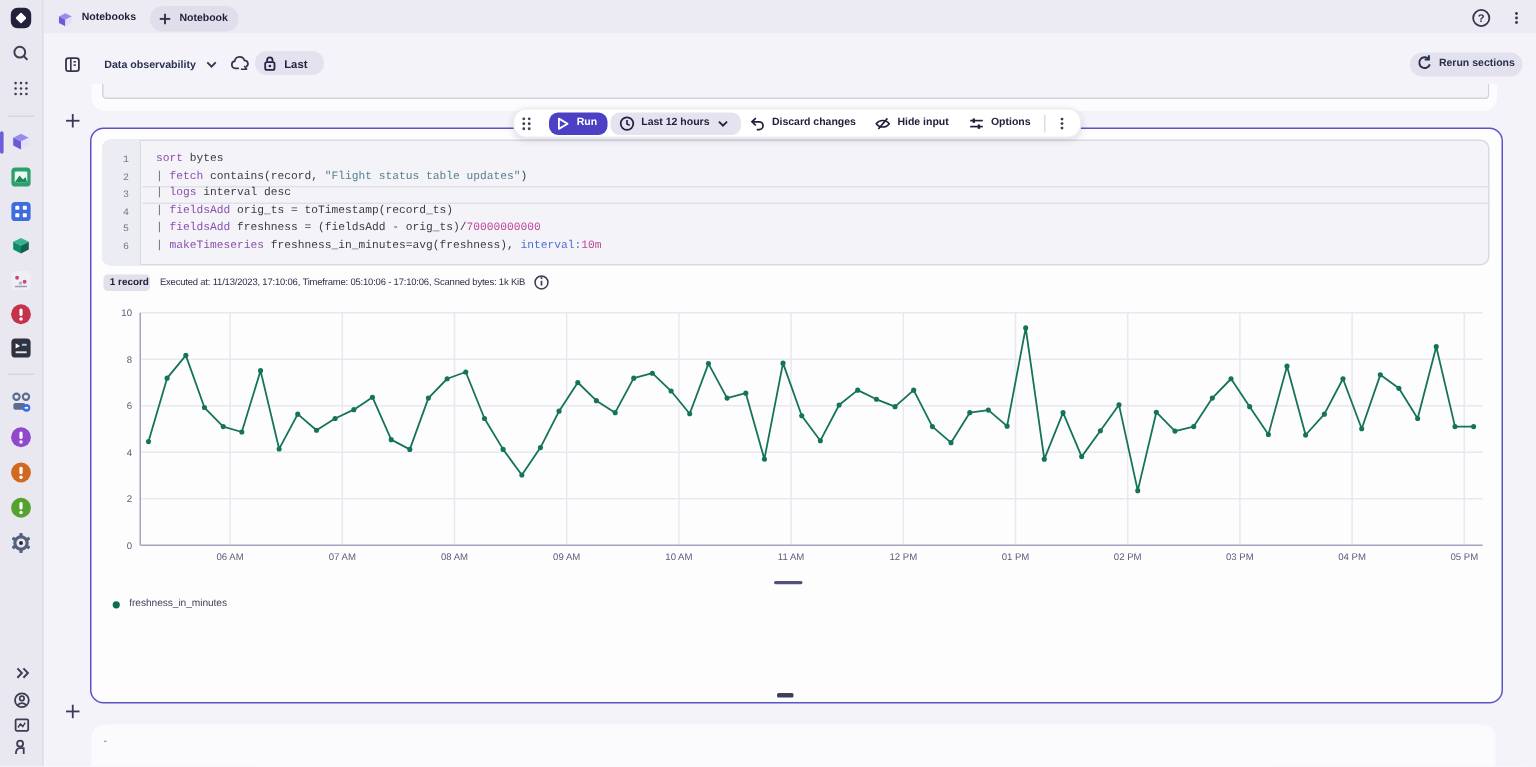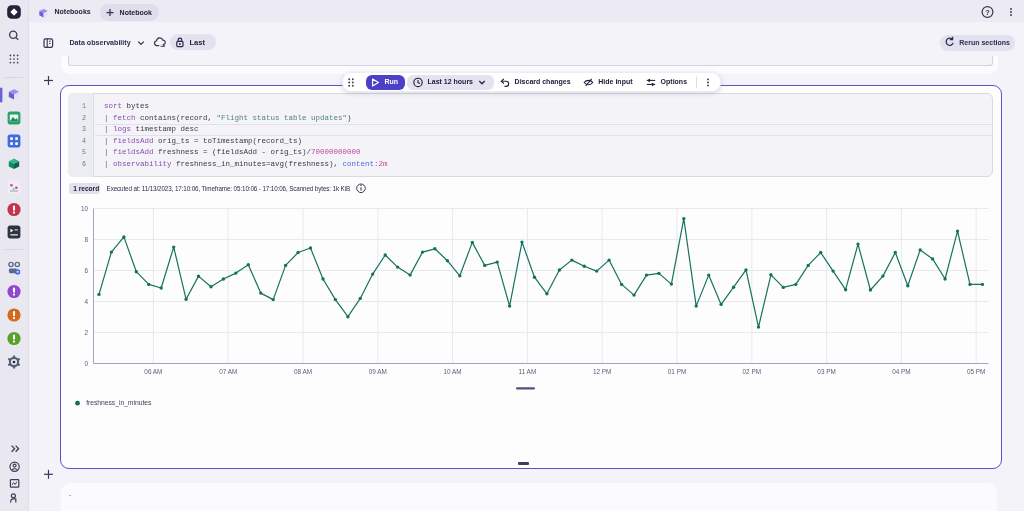--- a/index.html
+++ b/index.html
@@ -105,30 +105,30 @@
 <div class="abs" style="left:68px;top:92.5px;width:925px;height:84px;background:#f4f4f8;border:1px solid #d9d9e3;border-radius:6px;z-index:3"></div>
 <div class="abs" style="left:68px;top:92.5px;width:25.5px;height:84px;background:#ececf3;border-right:1px solid #dcdce6;border-radius:6px 0 0 6px;z-index:3"></div>
 <div style="position:absolute;left:94.5px;top:100.9px;width:898.5px;height:11.55px;;z-index:4"></div>
 <div class="codeln" style="left:68px;top:100.9px;width:18px;text-align:right;color:#75758f;font-size:6.6px">1</div>
 <div class="codeln" style="left:104px;top:100.9px"><span style="color:#8a4fae">sort</span><span style="color:#3a3a47"> bytes</span></div>
 <div style="position:absolute;left:94.5px;top:112.5px;width:898.5px;height:11.55px;;z-index:4"></div>
 <div class="codeln" style="left:68px;top:112.5px;width:18px;text-align:right;color:#75758f;font-size:6.6px">2</div>
 <div class="codeln" style="left:104px;top:112.5px"><span style="color:#5f6b7a">| </span><span style="color:#8a4fae">fetch</span><span style="color:#3a3a47"> contains(record, </span><span style="color:#55808f">"Flight status table updates"</span><span style="color:#3a3a47">)</span></div>
 <div style="position:absolute;left:94.5px;top:124.0px;width:898.5px;height:11.55px;border-top:1px solid #e0e0ea;border-bottom:1px solid #e0e0ea;;z-index:4"></div>
 <div class="codeln" style="left:68px;top:124.0px;width:18px;text-align:right;color:#75758f;font-size:6.6px">3</div>
-<div class="codeln" style="left:104px;top:124.0px"><span style="color:#5f6b7a">| </span><span style="color:#8a4fae">logs</span><span style="color:#3a3a47"> timestamp desc</span></div>
+<div class="codeln" style="left:104px;top:124.0px"><span style="color:#5f6b7a">| </span><span style="color:#8a4fae">logs</span><span style="color:#3a3a47"> interval desc</span></div>
 <div style="position:absolute;left:94.5px;top:135.6px;width:898.5px;height:11.55px;;z-index:4"></div>
 <div class="codeln" style="left:68px;top:135.6px;width:18px;text-align:right;color:#75758f;font-size:6.6px">4</div>
 <div class="codeln" style="left:104px;top:135.6px"><span style="color:#5f6b7a">| </span><span style="color:#8a4fae">fieldsAdd</span><span style="color:#3a3a47"> orig_ts = toTimestamp(record_ts)</span></div>
 <div style="position:absolute;left:94.5px;top:147.1px;width:898.5px;height:11.55px;;z-index:4"></div>
 <div class="codeln" style="left:68px;top:147.1px;width:18px;text-align:right;color:#75758f;font-size:6.6px">5</div>
 <div class="codeln" style="left:104px;top:147.1px"><span style="color:#5f6b7a">| </span><span style="color:#8a4fae">fieldsAdd</span><span style="color:#3a3a47"> freshness = (fieldsAdd - orig_ts)/</span><span style="color:#bf4a9e">70000000000</span></div>
 <div style="position:absolute;left:94.5px;top:158.7px;width:898.5px;height:11.55px;;z-index:4"></div>
 <div class="codeln" style="left:68px;top:158.7px;width:18px;text-align:right;color:#75758f;font-size:6.6px">6</div>
-<div class="codeln" style="left:104px;top:158.7px"><span style="color:#5f6b7a">| </span><span style="color:#8a4fae">observability</span><span style="color:#3a3a47"> freshness_in_minutes=avg(freshness), </span><span style="color:#4d6cd9">content:</span><span style="color:#bf4a9e">2m</span></div>
+<div class="codeln" style="left:104px;top:158.7px"><span style="color:#5f6b7a">| </span><span style="color:#8a4fae">makeTimeseries</span><span style="color:#3a3a47"> freshness_in_minutes=avg(freshness), </span><span style="color:#4d6cd9">interval:</span><span style="color:#bf4a9e">10m</span></div>
 
 <div class="abs" style="left:68.6px;top:183.4px;width:31.4px;height:10.2px;border-radius:3px;background:#e1e0eb;z-index:4"></div>
 <div style="position:absolute;left:73.2px;top:183.6px;font-size:6.6px;font-weight:700;color:#21213c;letter-spacing:0;line-height:10px;z-index:5;white-space:nowrap;">1 record</div>
 <div style="position:absolute;left:106.6px;top:183.9px;font-size:6.3px;font-weight:400;color:#2e2e4a;letter-spacing:-0.12px;line-height:9px;z-index:5;white-space:nowrap;">Executed at: 11/13/2023, 17:10:06, Timeframe: 05:10:06 - 17:10:06, Scanned bytes: 1k KiB</div>
 
 <svg style="position:absolute;left:60px;top:195px;z-index:3" width="945" height="205" viewBox="60 195 945 205">
 <g stroke="#e8e8f1" stroke-width="1">
       <line x1="153.4" y1="208.5" x2="153.4" y2="363.5"></line>
       <line x1="228.2" y1="208.5" x2="228.2" y2="363.5"></line>
       <line x1="303.0" y1="208.5" x2="303.0" y2="363.5"></line>

